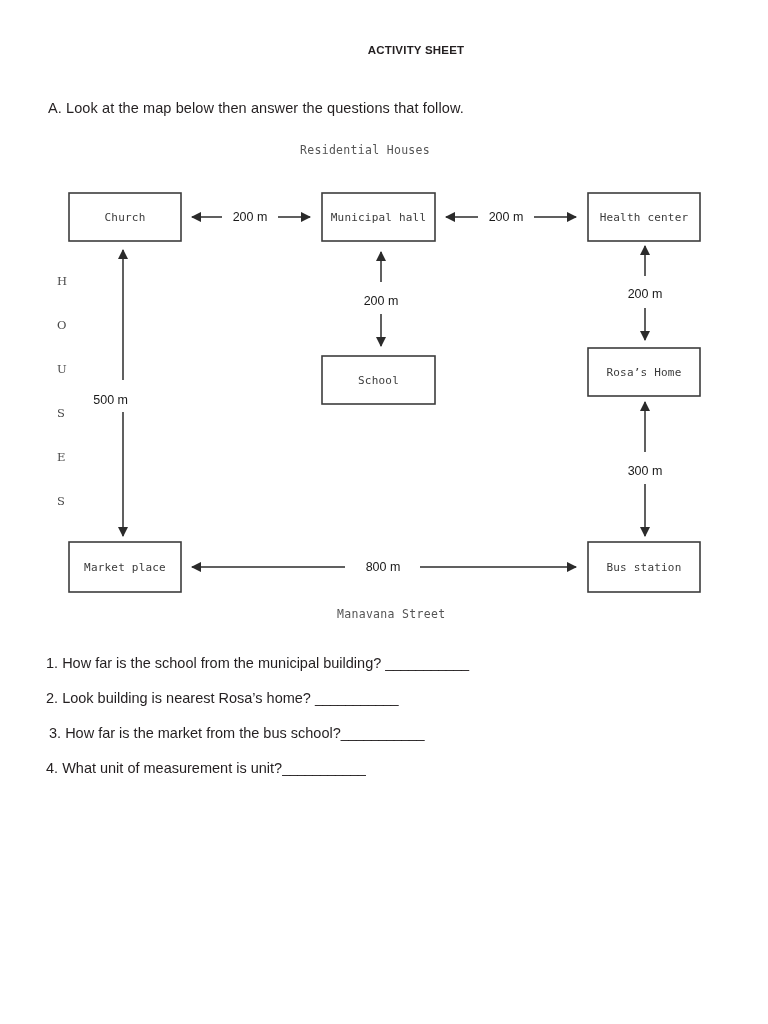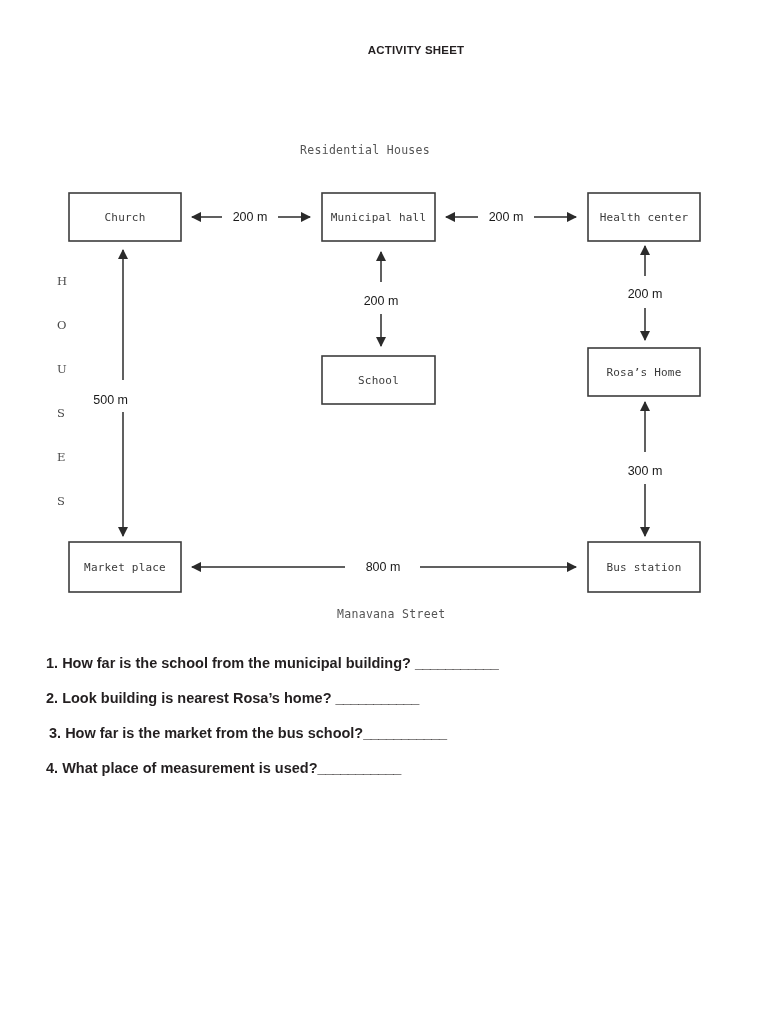--- a/index.html
+++ b/index.html
@@ -100,33 +100,33 @@
     position: absolute;
     top: 648px;
     left: 0;
     width: 768px;
   }
   .question {
     font-size: 14.5px;
     line-height: 1;
     white-space: nowrap;
     position: absolute;
-    font-weight: bold;
   }
   .q-blank {
     letter-spacing: -0.5px;
   }
 </style>
 </head>
 <body>
 
 <div class="page">
 
   <div class="sheet-title">ACTIVITY SHEET</div>
 
+  <div class="instruction">A. Look at the map below then answer the questions that follow.</div>
 
   <div class="map-area">
     <svg class="map-svg" width="768" height="495" viewBox="0 0 768 495">
 
       <defs>
         <marker id="arrHead" viewBox="0 0 10 10" refX="9" refY="5" markerWidth="7" markerHeight="7" orient="auto-start-reverse">
           <path d="M 0 0 L 10 5 L 0 10 z" fill="#2b2b2b"></path>
         </marker>
       </defs>
 
@@ -206,17 +206,17 @@
       <span class="q-blank">___________</span>
     </div>
 
     <div class="question" style="top:78px; left:49px;">
       <span>3.</span>
       <span>How far is the market from the bus school?</span><span class="q-blank">___________</span>
     </div>
 
     <div class="question" style="top:113px; left:46px;">
       <span>4.</span>
-      <span>What place of measurement is used?</span><span class="q-blank">___________</span>
+      <span>What unit of measurement is unit?</span><span class="q-blank">___________</span>
     </div>
 
   </div>
 </div>
 
 </body></html>

